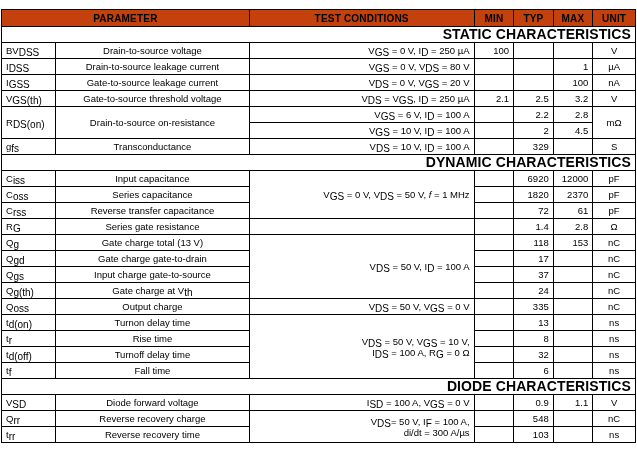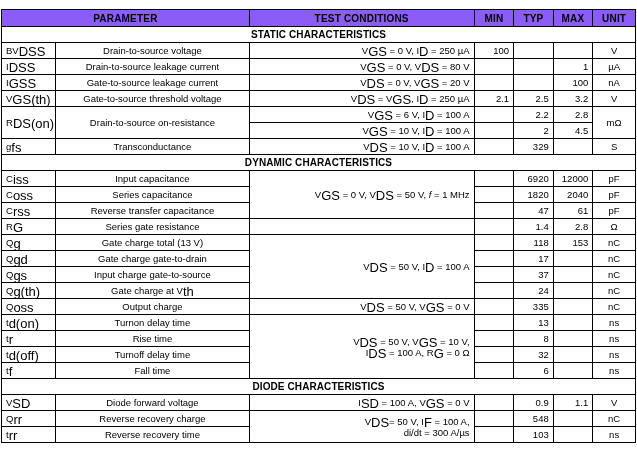--- a/index.html
+++ b/index.html
@@ -24,46 +24,46 @@
     vertical-align:middle;
     height:16px;
     line-height:11px;
     box-sizing:border-box;
     overflow:hidden;
     white-space:nowrap;
   }
 
   
   tr.hdr th{
-    background:#8b5cf6;
+    background:#c2410c;
     font-weight:bold;
     text-align:center;
     height:17px;
     font-size:10px;
     letter-spacing:.2px;
   }
 
   
   td.section{
     font-weight:bold;
-    font-size:10px;
-    text-align:center;
+    font-size:14px;
+    text-align:right;
     height:16px;
     letter-spacing:.1px;
   }
 
   
   td.sym{ text-align:left; font-size:9.5px; }
   td.desc{ text-align:center; font-size:9.5px; }
   td.cond{ text-align:right; font-size:9.5px; white-space:normal; line-height:11.5px;}
   td.num{ text-align:right; padding-right:7px; font-size:9.5px;}
   td.unit{ text-align:center; font-size:9.5px;}
   td.blank{}
 
-  sub{font-size:13px;line-height:0;vertical-align:baseline;position:relative;top:2px;}
+  sub{font-size:10px;line-height:0;vertical-align:baseline;position:relative;top:2px;}
   i.ital{font-style:italic;}
 
   .nowrapline{display:block;}
 </style>
 </head>
 <body>
 
 <div id="sheet">
 
   <table class="spec">
@@ -202,31 +202,31 @@
       <td class="unit">pF</td>
     </tr>
 
     <tr>
       <td class="sym">
         <span>C</span><sub>oss</sub>
       </td>
       <td class="desc">Series capacitance</td>
       <td class="num"></td>
       <td class="num">1820</td>
-      <td class="num">2040</td>
+      <td class="num">2370</td>
       <td class="unit">pF</td>
     </tr>
 
     <tr>
       <td class="sym">
         <span>C</span><sub>rss</sub>
       </td>
       <td class="desc">Reverse transfer capacitance</td>
       <td class="num"></td>
-      <td class="num">47</td>
+      <td class="num">72</td>
       <td class="num">61</td>
       <td class="unit">pF</td>
     </tr>
 
     <tr>
       <td class="sym">
         <span>R</span><sub>G</sub>
       </td>
       <td class="desc">Series gate resistance</td>
       <td class="cond blank"></td>

